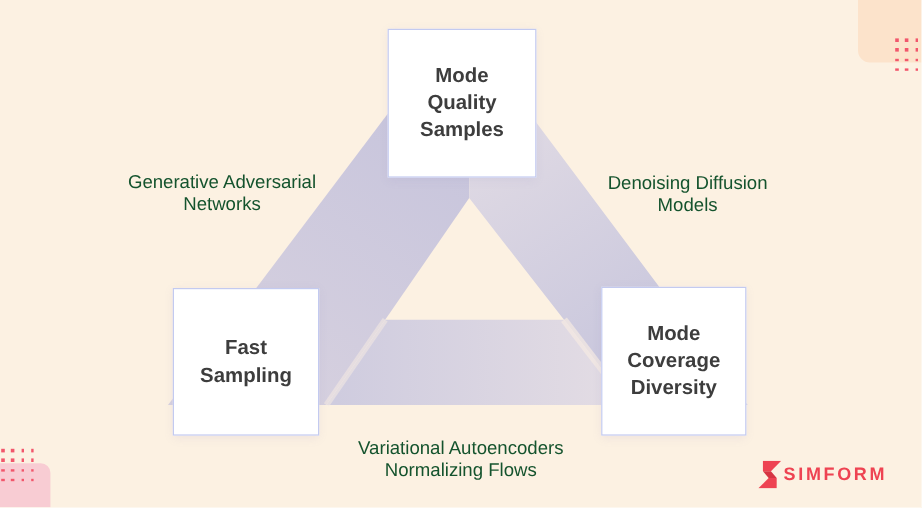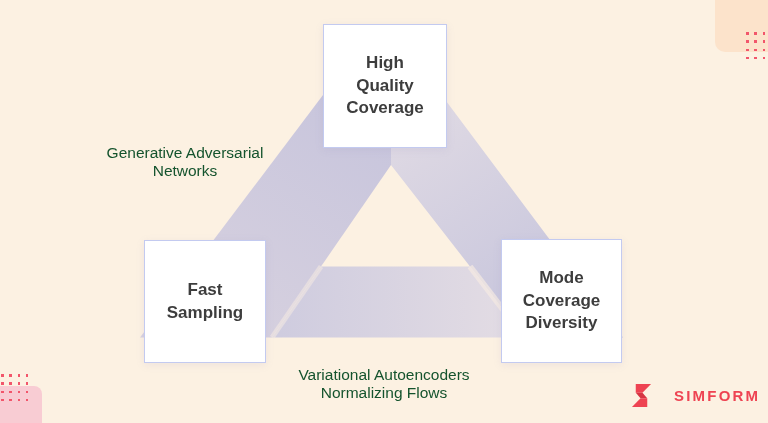--- a/index.html
+++ b/index.html
@@ -26,21 +26,21 @@
   .node-left{left:144px;top:240px;width:122px;height:123px;}
   .node-right{left:501px;top:239px;width:121px;height:124px;}
 
   
   .edge-label{position:absolute;z-index:2;text-align:center;font-size:15.5px;line-height:1.18;color:#14532d;transform:translate(-50%,-50%);}
   .edge-label-gan{left:185px;top:162px;width:185px;}
   .edge-label-ddm{left:573px;top:163px;width:165px;}
   .edge-label-vae{left:384px;top:384px;width:215px;}
 
   
-  .logo{position:absolute;left:631px;top:384px;display:flex;align-items:center;gap:22px;z-index:3;}
+  .logo{position:absolute;left:631px;top:384px;display:flex;align-items:center;gap:1px;z-index:3;}
   .logo-text{font-weight:bold;font-size:15px;letter-spacing:2.2px;color:#ee4352;}
 </style>
 </head>
 <body>
 
 <div class="stage">
 
   <div class="corner-tr"></div>
   <div class="corner-bl"></div>
   <div class="dots dots-tr" style="display: grid; grid-template-columns: repeat(3, 2.5px); gap: 5.8px;">
@@ -92,30 +92,31 @@
       </linearGradient>
     </defs>
     <polygon points="372,30 140,337.5 272,337.5 321,266.5 391,165 391,30" fill="url(#gLeft)"></polygon>
     <polygon points="391,30 391,165 470,266.5 524.5,337.5 623,337.5 393,30" fill="url(#gRight)"></polygon>
     <polygon points="272,337.5 321,266.5 470,266.5 524.5,337.5" fill="url(#gBottom)"></polygon>
     <line x1="321" y1="266.5" x2="272" y2="337.5" stroke="#f6ebe3" stroke-width="5" opacity="0.55"></line>
     <line x1="470" y1="266.5" x2="524.5" y2="337.5" stroke="#f6ebe3" stroke-width="6" opacity="0.7"></line>
   </svg>
 
   <div class="node node-top">
-    <div class="lbl">High Quality Coverage</div>
+    <div class="lbl">Mode Quality Samples</div>
   </div>
   <div class="node node-left">
     <div class="lbl">Fast Sampling</div>
   </div>
   <div class="node node-right">
     <div class="lbl">Mode Coverage Diversity</div>
   </div>
 
   <div class="edge-label edge-label-gan">Generative Adversarial Networks</div>
+  <div class="edge-label edge-label-ddm">Denoising Diffusion Models</div>
   <div class="edge-label edge-label-vae">Variational Autoencoders Normalizing Flows</div>
 
   <div class="logo">
     <svg width="21" height="23" viewBox="0 0 22 24">
       <polygon points="5,0 21,0 12,9 5,9" fill="#ee4352"></polygon>
       <polygon points="5,9 12,9 17,15 10,15" fill="#d63543"></polygon>
       <polygon points="10,15 17,15 17,24 1,24" fill="#ee4352"></polygon>
     </svg>
     <span class="logo-text">SIMFORM</span>
   </div>

